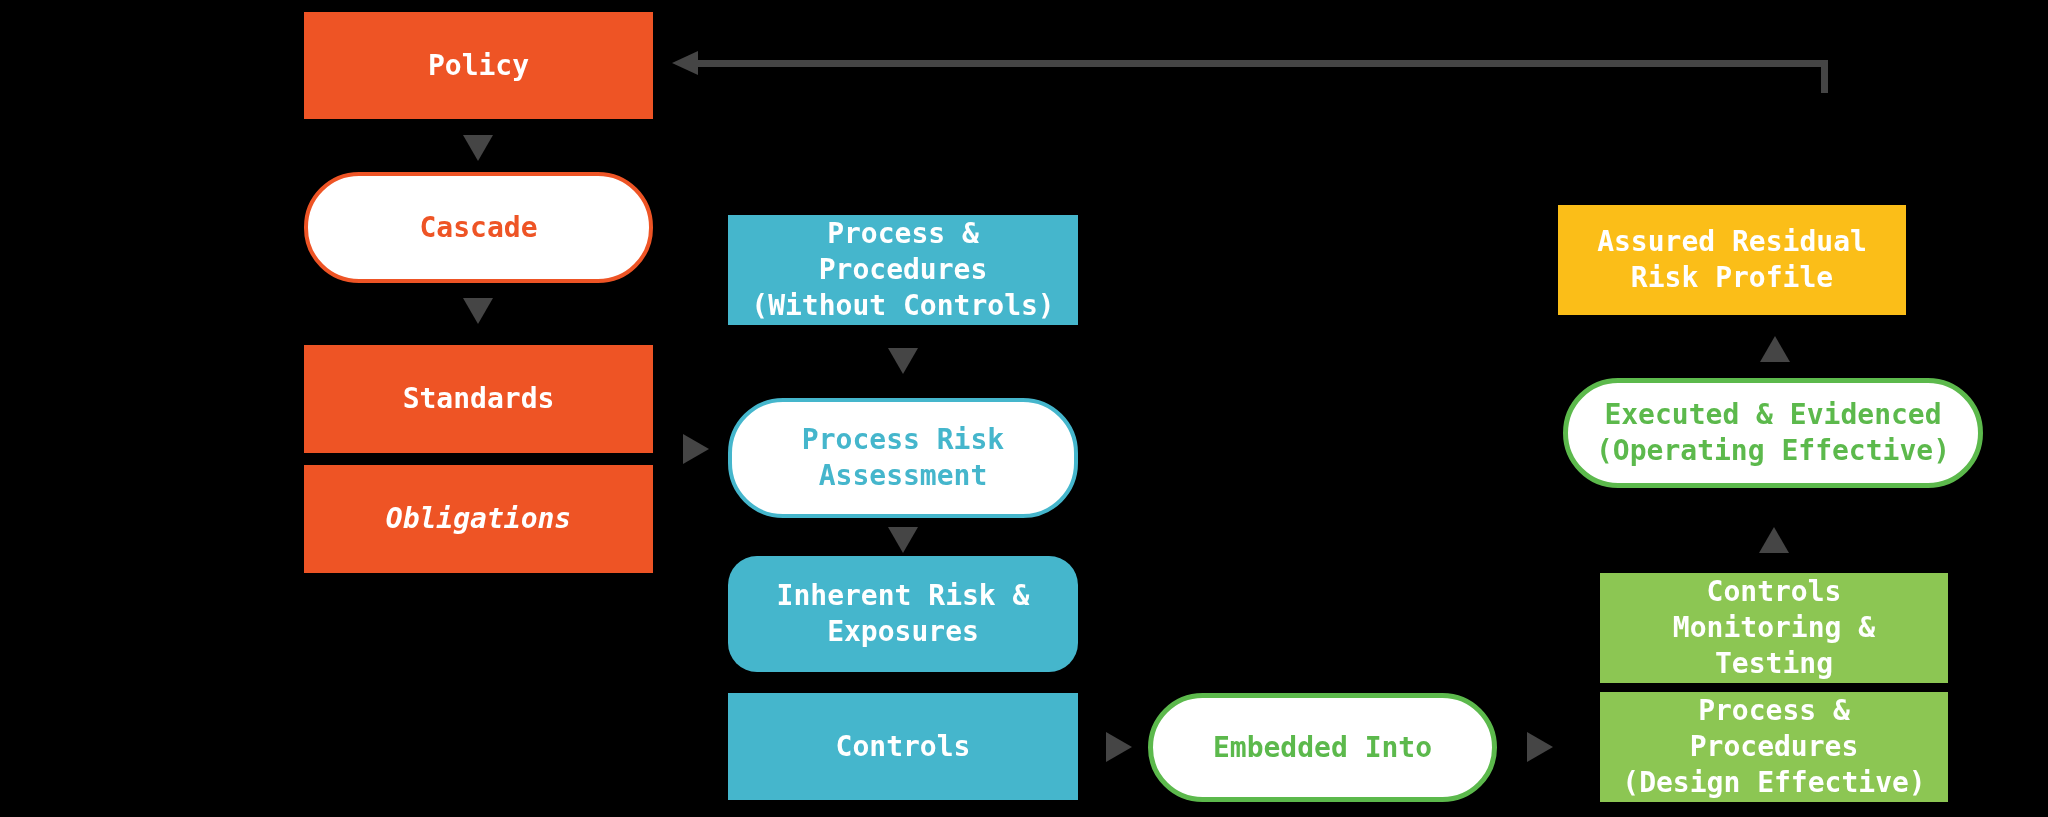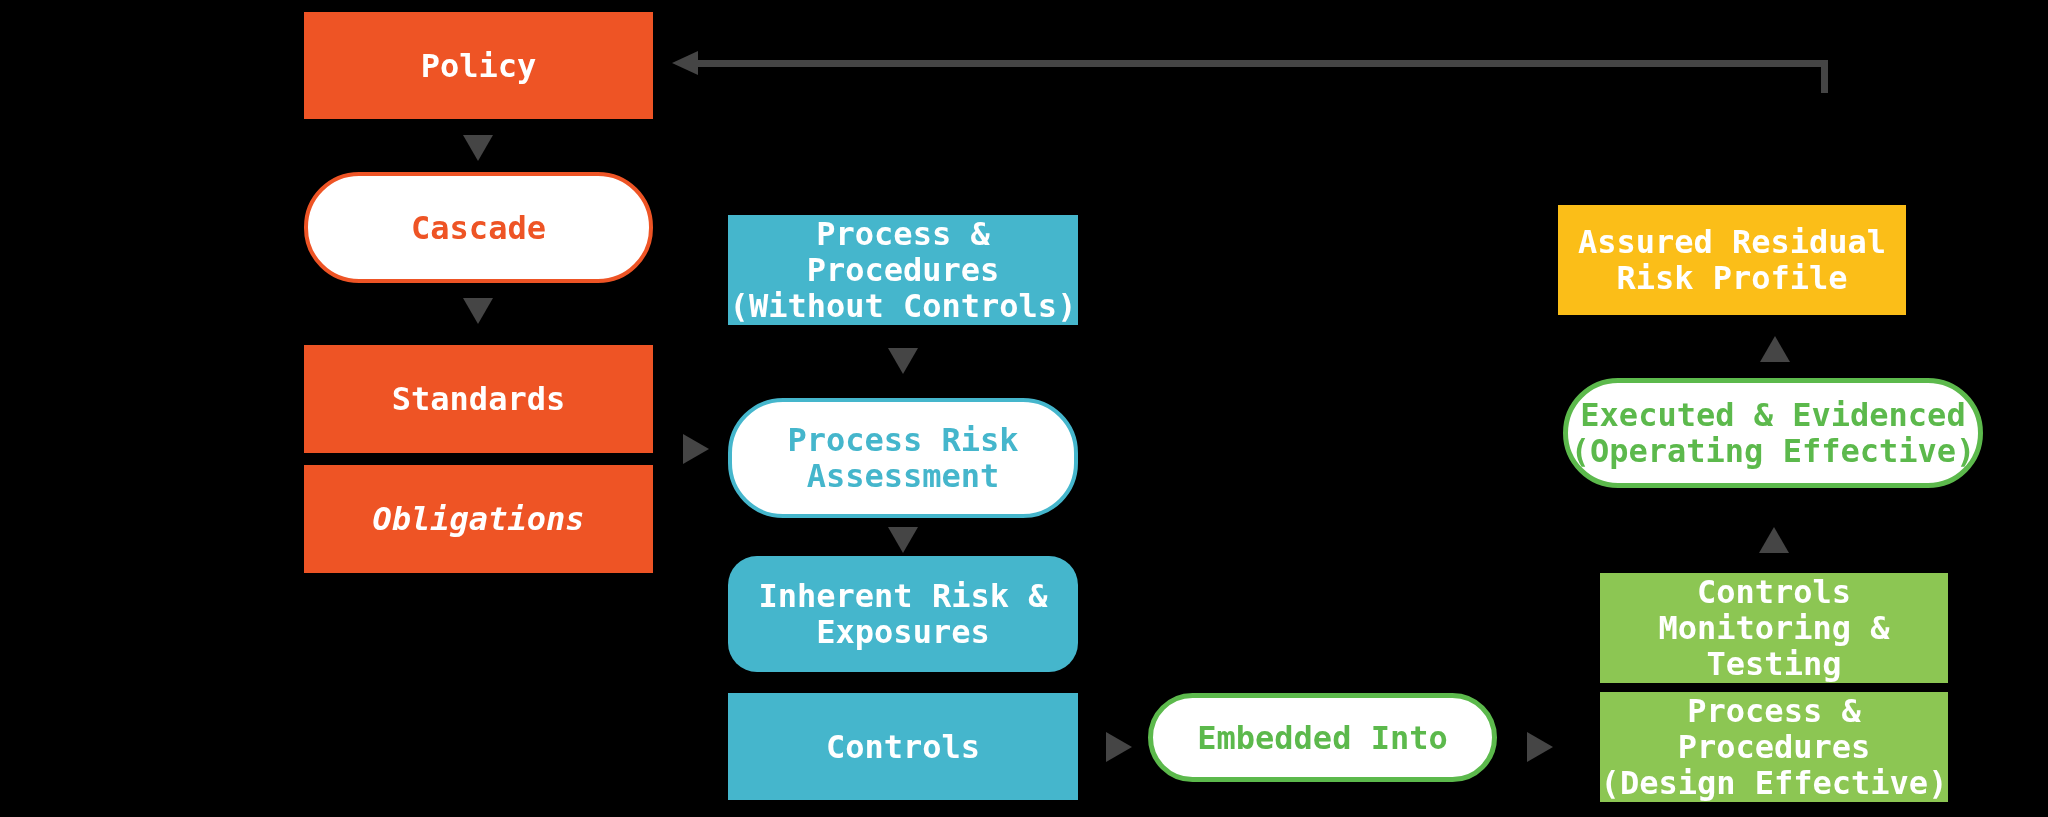--- a/index.html
+++ b/index.html
@@ -4,21 +4,21 @@
 <style>
   html, body { margin:0; padding:0; background:#000000; }
   .canvas {
     position:relative; width:2048px; height:817px; background:#000000;
     font-family:"DejaVu Sans Mono", monospace; font-weight:bold; overflow:hidden;
   }
   .node {
     position:absolute; box-sizing:border-box;
     display:flex; align-items:center; justify-content:center;
     text-align:center; white-space:pre-line;
-    font-size:32px; line-height:36px;
+    font-size:28px; line-height:36px;
   }
   .box.orange { background:#EE5425; color:#ffffff; }
   .box.teal   { background:#45B6CC; color:#ffffff; }
   .box.green  { background:#8CC653; color:#ffffff; }
   .box.yellow { background:#FBBE18; color:#ffffff; }
   .pill { background:#ffffff; border-radius:55px; }
   .pill.orange { border:4px solid #EE5425; color:#EE5425; }
   .pill.teal   { border:4px solid #45B6CC; color:#45B6CC; }
   .pill.green  { border:5px solid #5CB94C; color:#5CB94C; }
   .tri { position:absolute; width:0; height:0; }
@@ -46,21 +46,21 @@
   <div class="tri tri-down" style="left:888px; top:348px;"></div>
   <div class="tri tri-right" style="left:683px; top:434px;"></div>
   <div class="node pill teal" style="left:728px; top:398px; width:350px; height:120px;">Process Risk
 Assessment</div>
   <div class="tri tri-down" style="left:888px; top:527px;"></div>
   <div class="node box teal" style="left:728px; top:556px; width:350px; height:116px;border-radius:29px;">Inherent Risk &amp;
 Exposures</div>
   <div class="node box teal" style="left:728px; top:693px; width:350px; height:107px;">Controls</div>
 
   <div class="tri tri-right" style="left:1106px; top:732px;"></div>
-  <div class="node pill green" style="left:1148px; top:693px; width:349px; height:89px;">Embedded Into</div>
+  <div class="node pill green" style="left:1148px; top:693px; width:349px; height:109px;">Embedded Into</div>
   <div class="tri tri-right" style="left:1527px; top:732px;"></div>
 
   <div class="node box yellow" style="left:1522px; top:205px; width:348px; height:110px;margin-left:36px;">Assured Residual
 Risk Profile</div>
   <div class="tri tri-up" style="left:1760px; top:336px;"></div>
   <div class="node pill green" style="left:1563px; top:378px; width:420px; height:110px;">Executed &amp; Evidenced
 (Operating Effective)</div>
   <div class="tri tri-up" style="left:1759px; top:527px;"></div>
   <div class="node box green" style="left:1600px; top:573px; width:348px; height:110px;">Controls
 Monitoring &amp;

